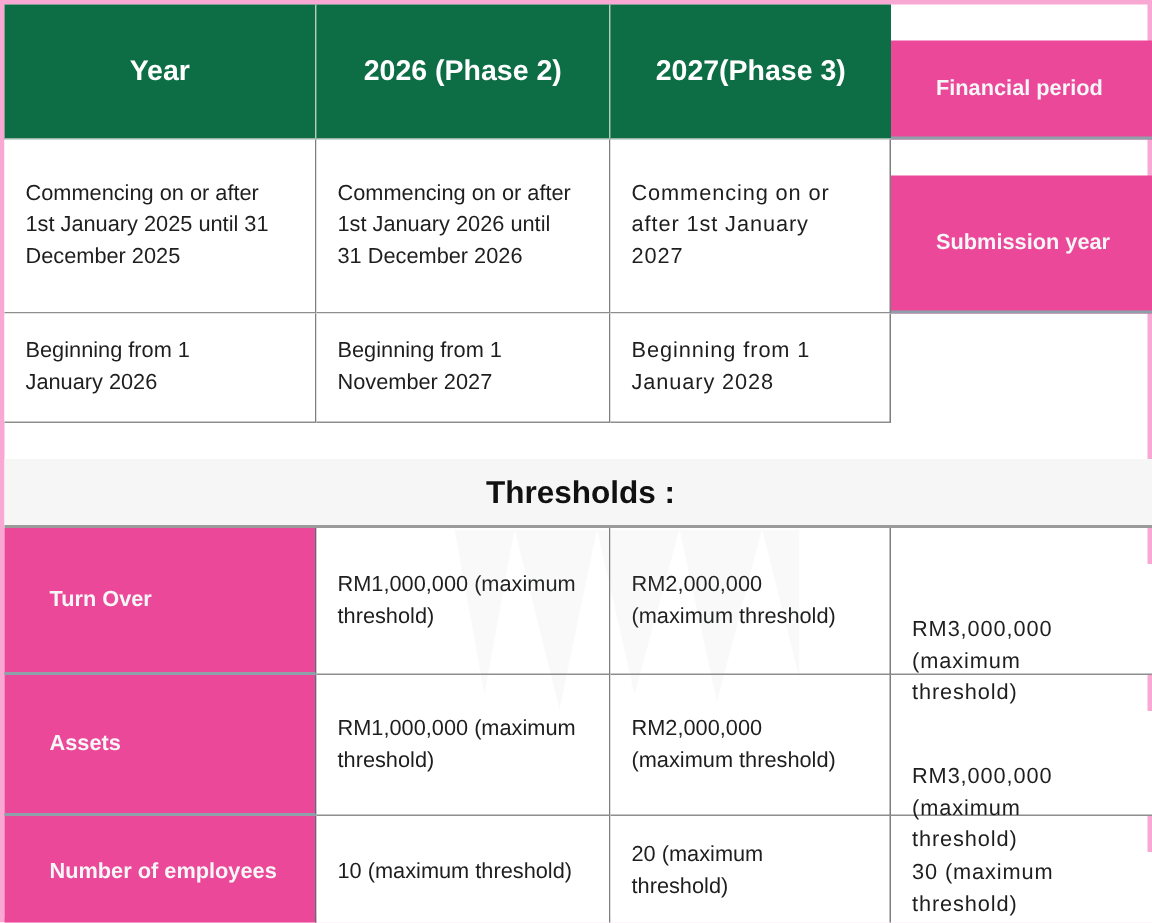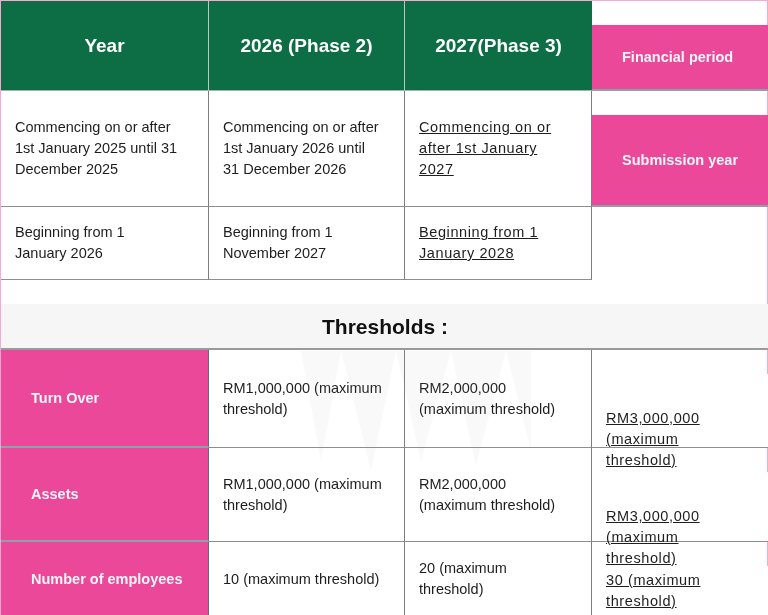--- a/index.html
+++ b/index.html
@@ -14,21 +14,21 @@
       font-family: "Liberation Sans", "DejaVu Sans", sans-serif;
     }
     .tbl {
       position: relative;
       width: 768px;
       height: 615px;
       display: grid;
       grid-template-columns: 208px 196px 187px 177px;
       grid-template-rows: 90px 116px 73px 70px 98px 94px 74px;
       box-sizing: border-box;
-      border: 1px solid #f9a8d4;
+      border: 3px solid #f9a8d4;
     }
     .cell {
       box-sizing: border-box;
       border-right: 1px solid #7e7e7e;
       border-bottom: 1px solid #8e8e8e;
       display: flex;
       align-items: center;
       color: #1e1e1e;
       font-size: 14.5px;
       line-height: 21px;
@@ -53,21 +53,21 @@
       font-size: 14.5px;
       padding-left: 30px;
       border-right: 1px solid #5c6d76;
       border-bottom: 2px solid #8fa0aa;
     }
     .val {
       background: #ffffff;
       align-items: center;
     }
     .val.top { align-items: flex-start; padding-top: 34px; }
-    .wide { letter-spacing: 0.6px; text-decoration: underline; }
+    .wide { letter-spacing: 0.6px; }
     .section {
       grid-column: 1 / span 4;
       background: #f5f6f5;
       color: #111111;
       font-weight: bold;
       font-size: 21px;
       justify-content: center;
       border-right: none;
       border-bottom: 2px solid #9a9a9a;
     }

